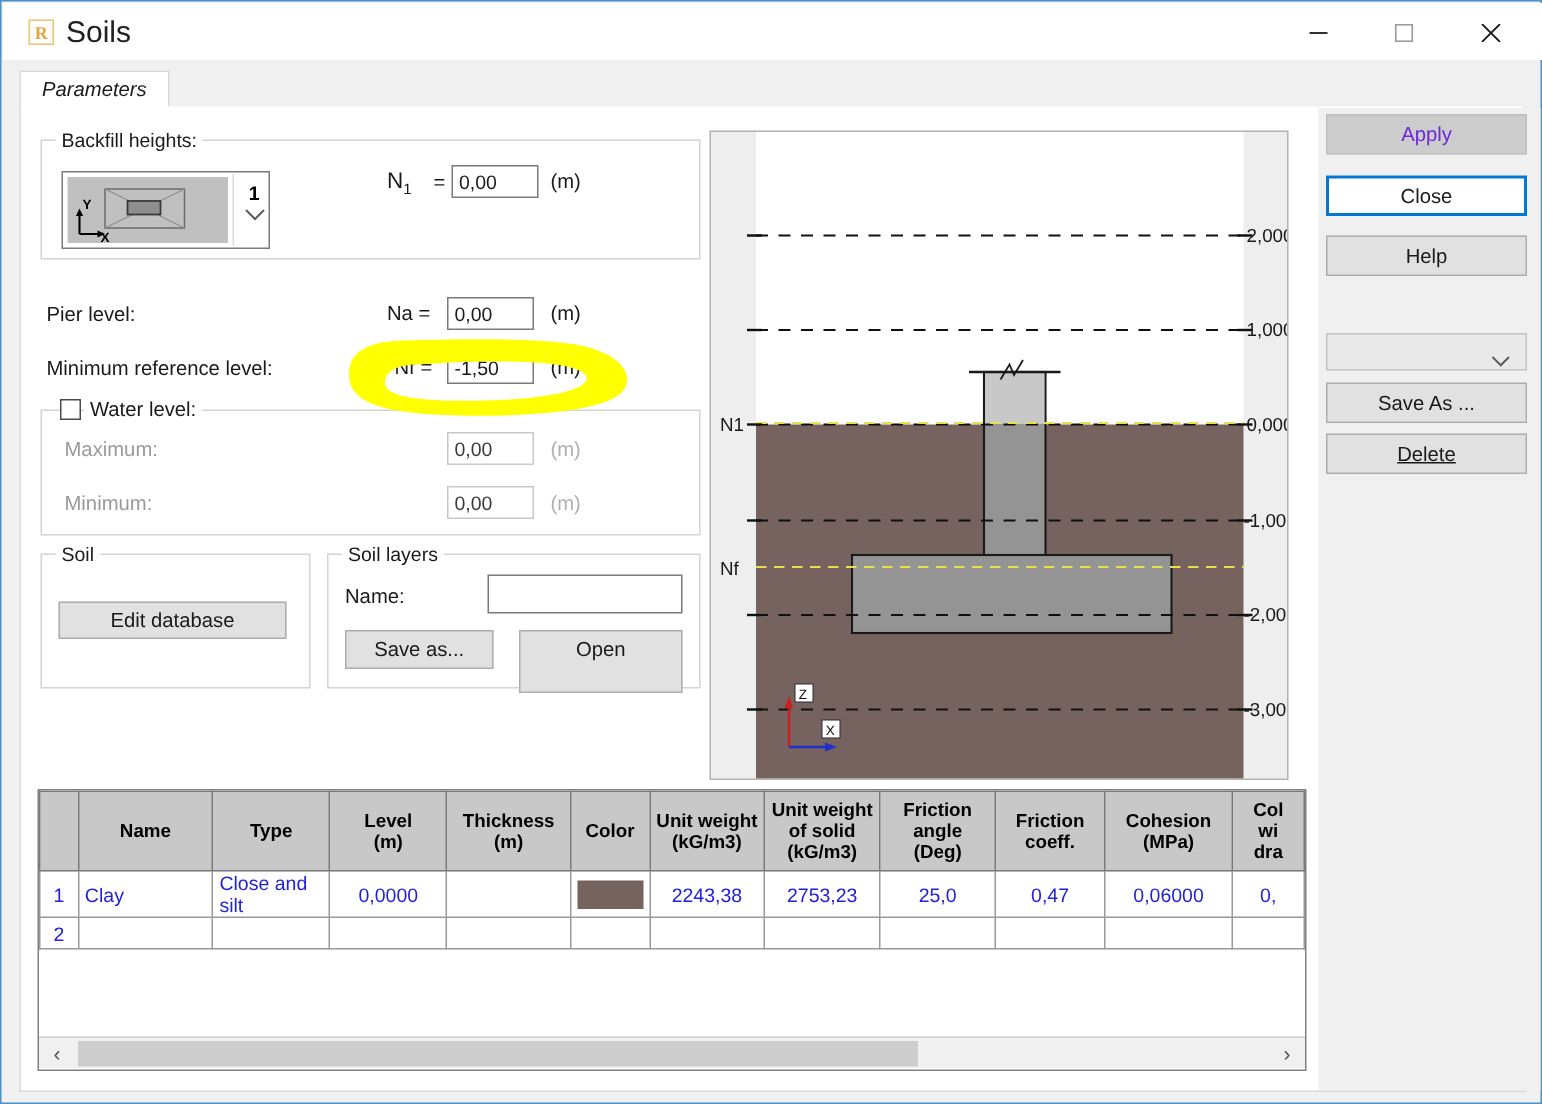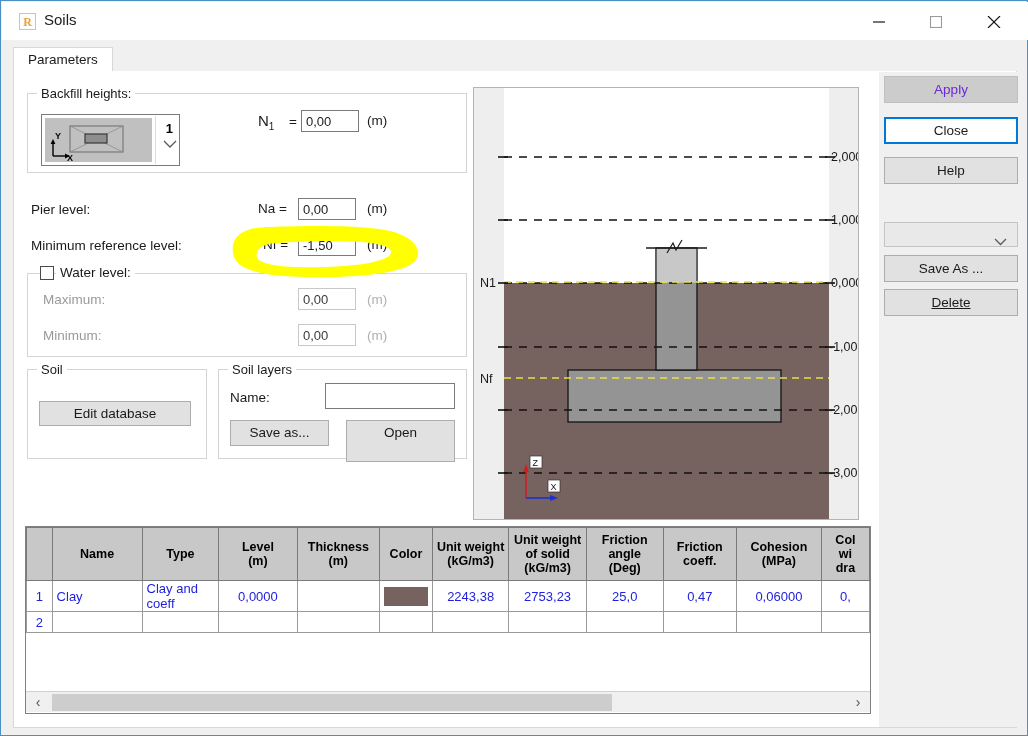--- a/index.html
+++ b/index.html
@@ -18,40 +18,40 @@
     position:absolute;left:1px;top:1px;width:1026px;height:38px;
     background:#ffffff;
   }
   .title-icon{
     position:absolute;left:17px;top:11px;width:17px;height:17px;
     background:#fdfdfd;border:1px solid #e8c46a;
     font:bold 12px "Liberation Serif",serif;color:#e8a33d;
     text-align:center;line-height:17px;box-sizing:border-box;
   }
   .title-text{
-    position:absolute;left:42px;top:9px;font-size:15px;color:#202020;
+    position:absolute;left:42px;top:9px;font-size:20px;color:#202020;
   }
   .win-btn{
     position:absolute;top:1px;width:46px;height:37px;cursor:default;
   }
   .win-btn svg{position:absolute;left:15px;top:13px;}
   #btn-min{left:855px;}
   #btn-max{left:912px;}
   #btn-close{left:970px;}
 
   
   .tabstrip{
     position:absolute;left:12px;top:46px;width:1004px;height:25px;
   }
   .tab-row{position:absolute;left:0;top:0;height:25px;width:100%;
     border-bottom:1px solid #d8d8d8;background:#f0f0f0;}
   .tab{
     position:absolute;left:0;top:0;height:25px;padding:0 14px;
     background:#ffffff;border:1px solid #d8d8d8;border-bottom:1px solid #ffffff;
-    font-size:13.5px;color:#1a1a1a;line-height:24px;box-sizing:border-box;
+    font-size:13.5px;color:#1a1a1a;line-height:24px;box-sizing:border-box;font-style:italic;
   }
   .tab-page{
     position:absolute;left:12px;top:70px;width:1004px;height:657px;
     background:#ffffff;border:1px solid #d8d8d8;border-top:none;box-sizing:border-box;
   }
 
   
   .group{
     position:absolute;border:1px solid #d4d4d4;box-sizing:border-box;
     background:transparent;
@@ -356,21 +356,21 @@
             <th style="width: 78px;">Friction<br>angle<br>(Deg)</th>
             <th style="width: 73px;">Friction<br>coeff.</th>
             <th style="width: 85px;">Cohesion<br>(MPa)</th>
             <th style="width: 48px;">Col<br>wi<br>dra</th>
           </tr>
       </thead>
       <tbody id="tbody">
           <tr>
             <td class="rowhdr" style="width: 20px;">1</td>
             <td style="width: 100px;">Clay</td>
-            <td style="width: 82px;">Clay and coeff</td>
+            <td style="width: 82px;">Close and silt</td>
             <td class="num" style="width: 80px;">0,0000</td>
             <td class="num" style="width: 80px;"></td>
             <td class="swatch" style="width: 50px;">
               <div style="width: 100%; height: 19px; background: rgb(118, 98, 95);"></div>
             </td>
             <td class="num" style="width: 75px; margin-top: 24px;">2243,38</td>
             <td class="num" style="width: 76px;">2753,23</td>
             <td class="num" style="width: 78px;">25,0</td>
             <td class="num" style="width: 73px;">0,47</td>
             <td class="num" style="width: 85px;">0,06000</td>

